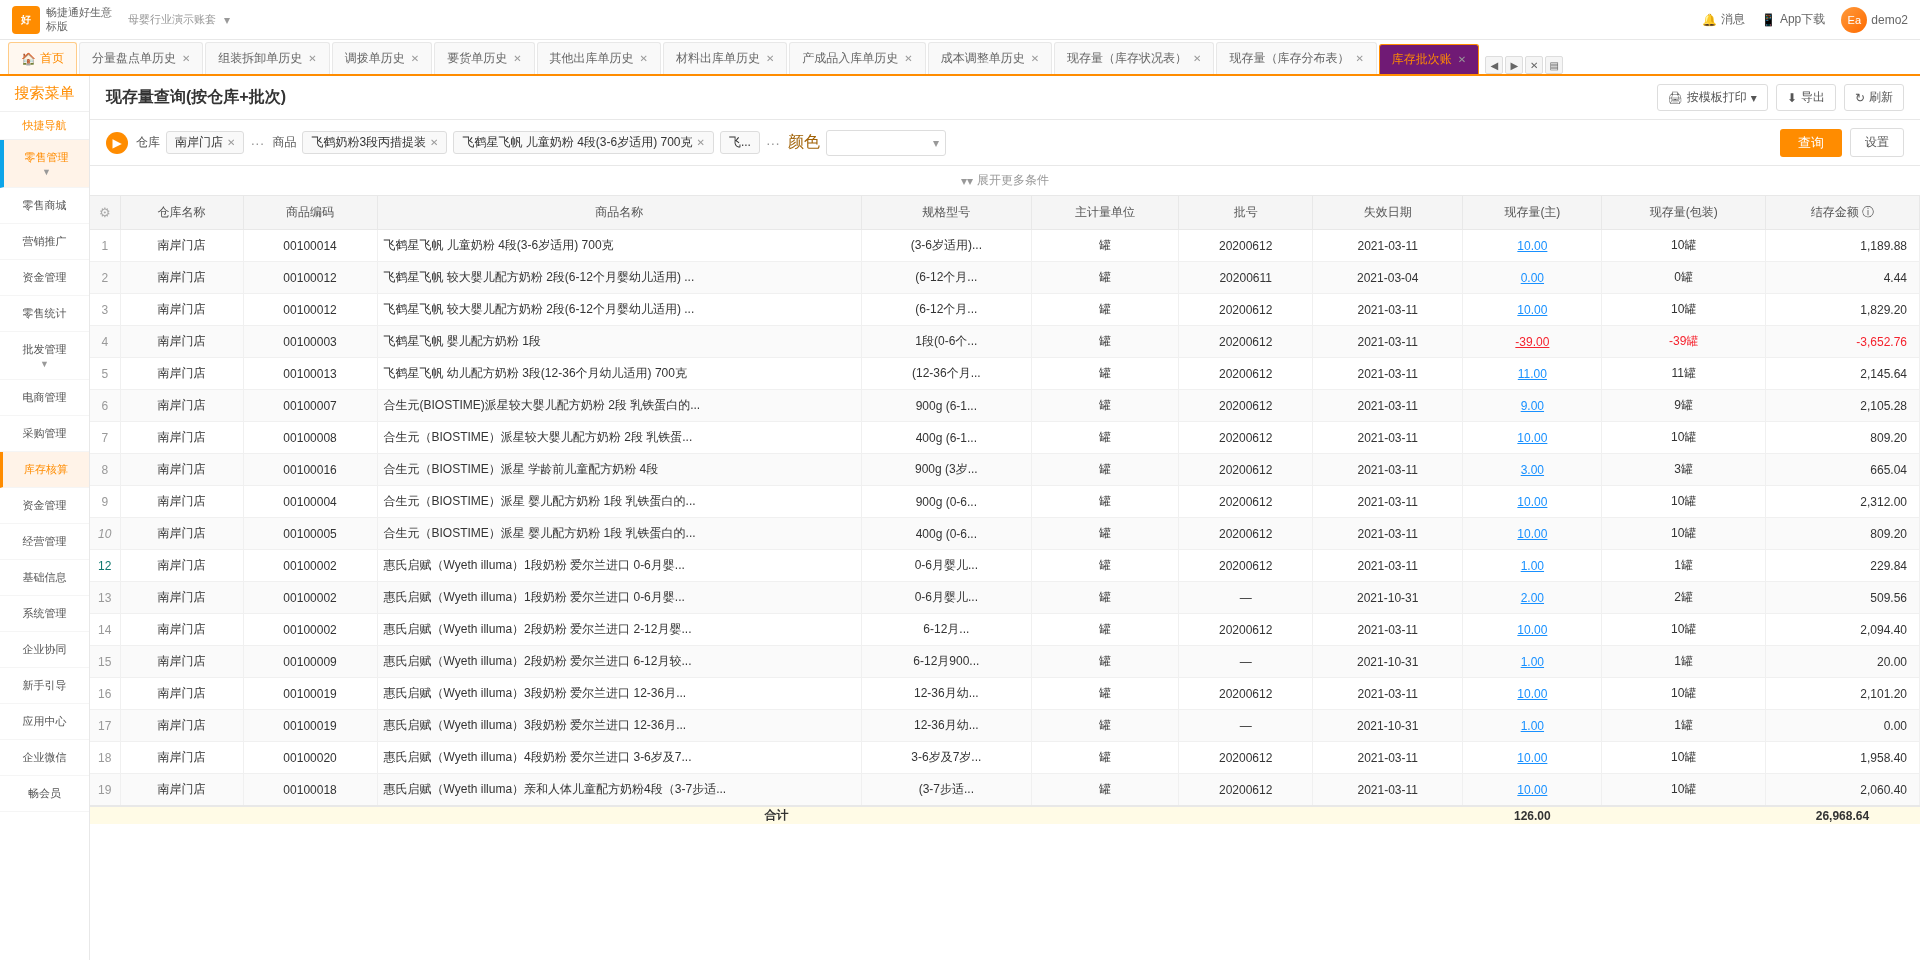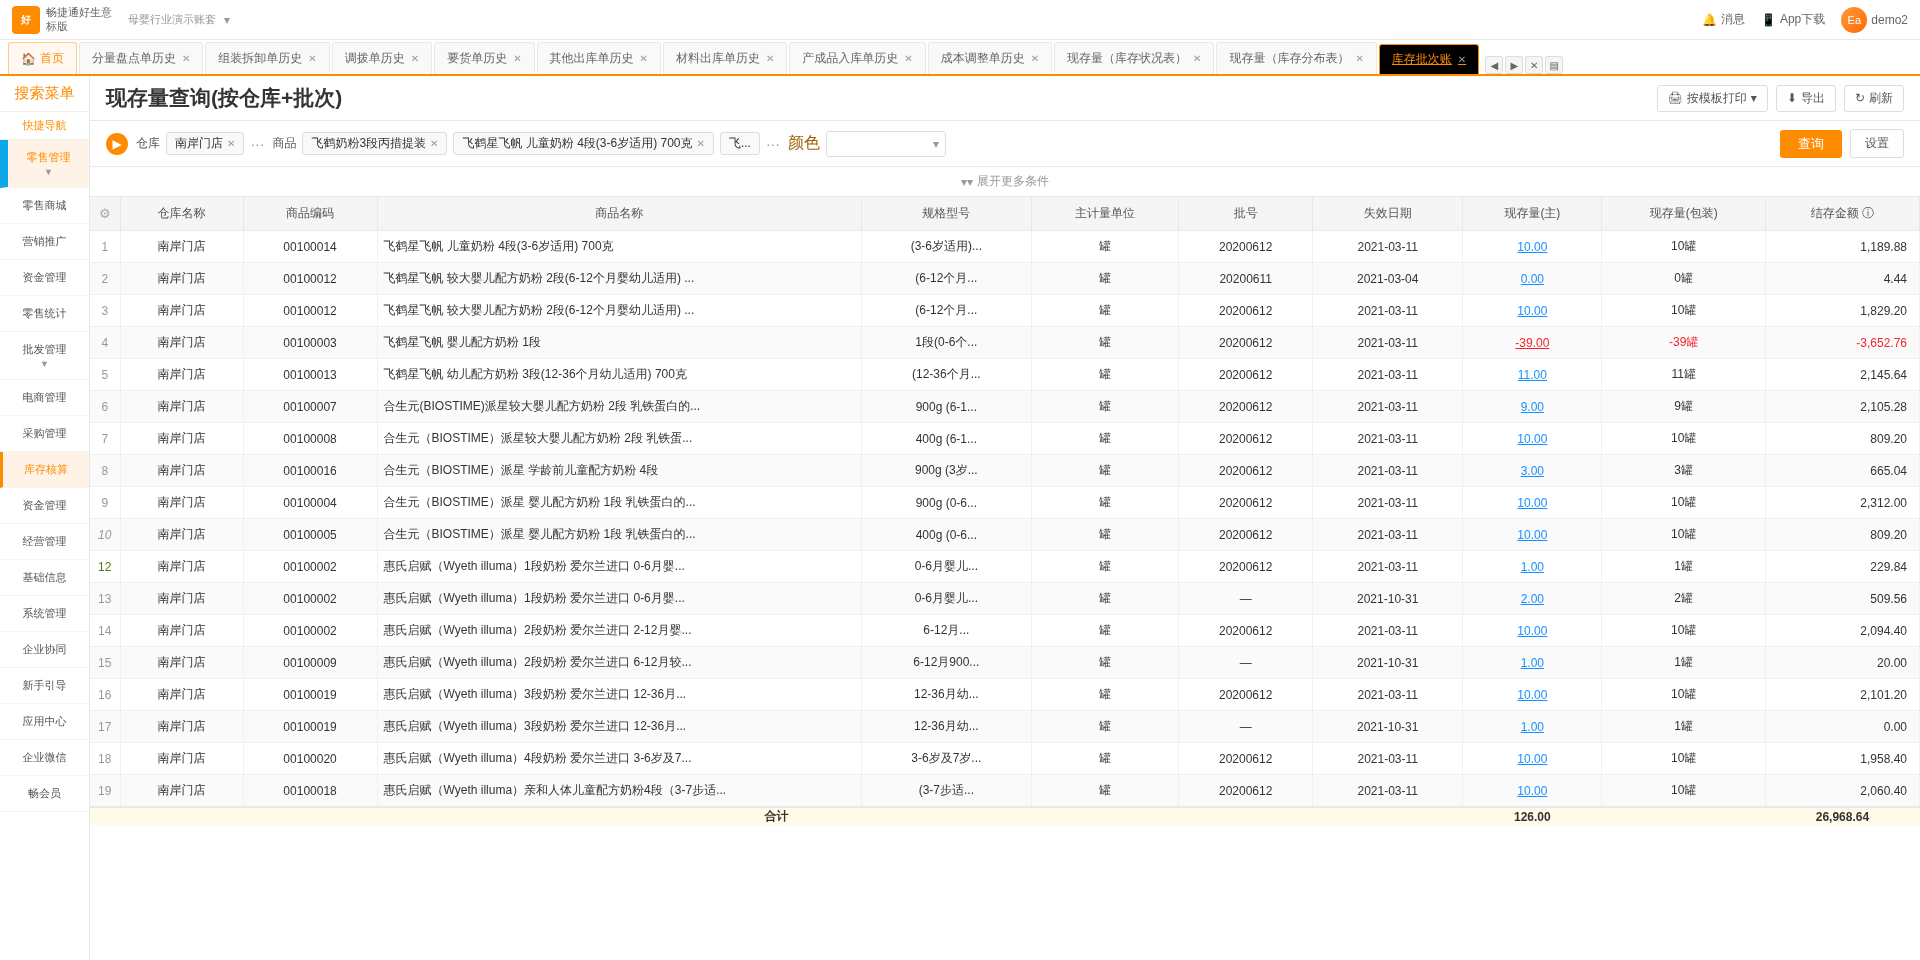--- a/index.html
+++ b/index.html
@@ -73,26 +73,25 @@
       border-radius: 3px 3px 0 0;
       white-space: nowrap;
       gap: 4px;
     }
     .nav-tab.home {
       background: #fff8f0;
       color: #ff8c00;
       border-color: #ffcc88;
     }
     .nav-tab.active {
-      background: #000000;
+      background: #701a75;
       color: #ff8c00;
       border-color: #ff8c00;
       border-bottom: 2px solid #fff;
       margin-bottom: -2px;
-      text-decoration: underline;
     }
     .nav-tab .close-x {
       color: #999; font-size: 10px; margin-left: 2px;
       cursor: pointer;
     }
     .nav-tab-nav-arrows {
       display: flex; align-items: center; gap: 2px; margin-left: 4px;
     }
     .nav-arrow-btn {
       width: 18px; height: 18px; border: 1px solid #ddd; background: #f5f5f5;
@@ -134,21 +133,21 @@
       font-size: 12px;
       color: #555;
       text-align: center;
       cursor: pointer;
       border-bottom: 1px solid #f5f5f5;
       display: flex; flex-direction: column; align-items: center; gap: 2px;
     }
     .sidebar-item.active {
       background: #fff3e8;
       color: #ff8c00;
-      border-left: 8px solid #0ea5e9;
+      border-left: 4px solid #0ea5e9;
     }
     .sidebar-item-label { font-size: 11px; }
     .sidebar-arrow {
       font-size: 9px; color: #999;
     }
 
     
     .content-area {
       flex: 1;
       display: flex;
@@ -160,21 +159,21 @@
     
     .page-header {
       background: #fff;
       padding: 8px 16px;
       display: flex;
       align-items: center;
       justify-content: space-between;
       border-bottom: 1px solid #e8e8e8;
     }
     .page-title {
-      font-size: 21px; font-weight: bold; color: #333;
+      font-size: 16px; font-weight: bold; color: #333;
     }
     .page-header-actions {
       display: flex; align-items: center; gap: 8px;
     }
     .btn-template-print {
       display: flex; align-items: center; gap: 4px;
       padding: 4px 10px;
       border: 1px solid #ddd;
       background: #fff;
       border-radius: 3px;
@@ -713,21 +712,21 @@
       <td class="td-left" style="max-width:240px;overflow:hidden;text-overflow:ellipsis;" title="合生元（BIOSTIME）派星 婴儿配方奶粉 1段 乳铁蛋白的...">合生元（BIOSTIME）派星 婴儿配方奶粉 1段 乳铁蛋白的...</td>
       <td>400g (0-6...</td>
       <td>罐</td>
       <td>20200612</td>
       <td>2021-03-11</td>
       <td class="td-num">10.00</td>
       <td class="">10罐</td>
       <td class="" style="text-align:right;padding-right:12px;">809.20</td>
     </tr>
             <tr>
-      <td style="color:#4d7c0f;">12</td>
+      <td style="color:#0f766e;">12</td>
       <td>南岸门店</td>
       <td>00100002</td>
       <td class="td-left" style="max-width:240px;overflow:hidden;text-overflow:ellipsis;" title="惠氏启赋（Wyeth illuma）1段奶粉 爱尔兰进口 0-6月婴...">惠氏启赋（Wyeth illuma）1段奶粉 爱尔兰进口 0-6月婴...</td>
       <td>0-6月婴儿...</td>
       <td>罐</td>
       <td>20200612</td>
       <td>2021-03-11</td>
       <td class="td-num">1.00</td>
       <td class="">1罐</td>
       <td class="" style="text-align:right;padding-right:12px;">229.84</td>

